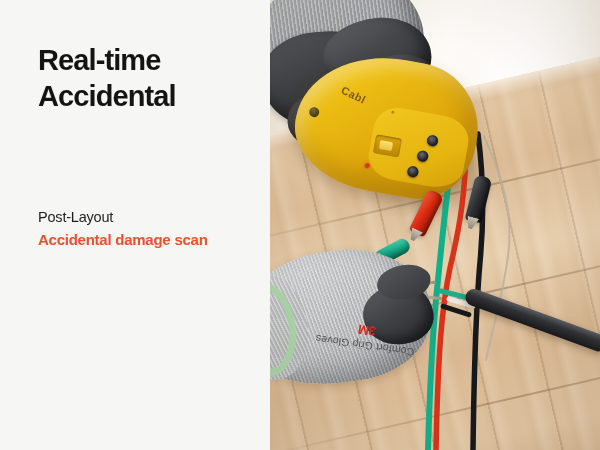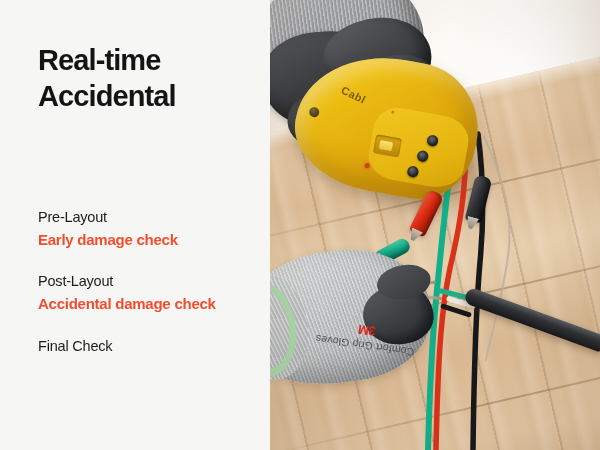--- a/index.html
+++ b/index.html
@@ -476,32 +476,27 @@
 
   <div class="panel-left">
 
     <h1 class="headline">
       <span class="hl-line">Real-time</span>
       <span class="hl-line">Accidental</span>
     </h1>
 
     <div class="feature-list">
 
-      <div class="feature-item">
-        <span class="feature-label">Pre-Layout</span>
-        <span class="feature-value">Early damage check</span>
-      </div>
 
       <div class="feature-item">
         <span class="feature-label">Post-Layout</span>
-        <span class="feature-value">Accidental damage check</span>
+        <span class="feature-value">Accidental damage scan</span>
       </div>
 
       <div class="feature-item">
-        <span class="feature-label">Final Check</span>
       </div>
 
     </div>
   </div>
 
   <div class="panel-right">
 
     <div class="photo-wall">
       <div class="wall-soft"></div>
     </div>

